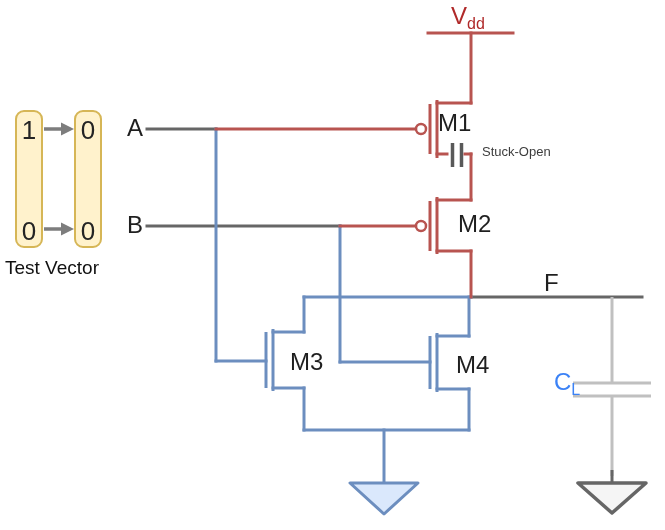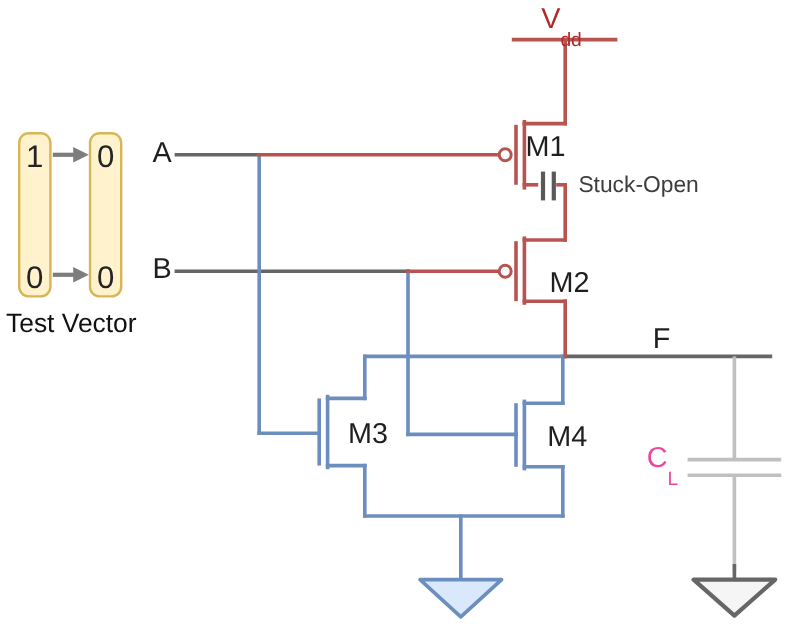--- a/index.html
+++ b/index.html
@@ -13,34 +13,34 @@
   .w-lgray{stroke:var(--wire-lightgray);stroke-width:3;fill:none;stroke-linecap:butt;}
   .w-red{stroke:var(--wire-red);stroke-width:3;fill:none;stroke-linecap:square;}
   .w-blue{stroke:var(--wire-blue);stroke-width:3;fill:none;stroke-linecap:square;}
   .bar{stroke-linecap:butt;}
   .fault-bar{stroke:var(--fault-bar);stroke-width:3.5;fill:none;stroke-linecap:butt;}
   .bub{fill:#ffffff;stroke:var(--wire-red);stroke-width:2.5;}
   .gnd-blue{fill:var(--gnd-blue-fill);stroke:var(--wire-blue);stroke-width:3;stroke-linejoin:round;}
   .gnd-gray{fill:var(--gnd-gray-fill);stroke:var(--wire-gray);stroke-width:3.5;stroke-linejoin:round;}
   
   .lbl{position:absolute;font-size:24px;line-height:1;white-space:nowrap;color:var(--text);}
-  .sub{font-size:16px;position:relative;top:15px;}
+  .sub{font-size:16px;position:relative;top:5px;}
   .vdd{color:var(--vdd-text);}
-  .fault-lbl{font-size:19px;color:#3d3d3d;}
-  .cap-lbl{color:#ec4899;}
+  .fault-lbl{font-size:13px;color:#3d3d3d;}
+  .cap-lbl{color:#3b82f6;margin-left:15px;}
   
   .tv-box{
     position:absolute;width:28px;height:138px;box-sizing:border-box;
     background:var(--box-fill);border:2.5px solid var(--box-stroke);border-radius:9px;
   }
   .tv-digit{
     position:absolute;width:28px;height:30px;line-height:30px;text-align:center;
     font-size:26px;color:#242424;
   }
-  .tv-caption{position:absolute;font-size:22px;color:#111;}
+  .tv-caption{position:absolute;font-size:19px;color:#111;}
 </style>
 </head>
 <body>
 
 <div id="canvas">
 
   <svg id="wires" width="665" height="530" viewBox="0 0 665 530">
 
     <line class="w-gray" x1="147" y1="129" x2="216" y2="129"></line>
     <line class="w-gray" x1="147" y1="226" x2="340" y2="226"></line>
@@ -129,21 +129,21 @@
   <div class="tv-digit" style="left:74px;top:216px;">0</div>
   <div class="tv-caption" style="left:5px;top:257px;">Test Vector</div>
 
   <div class="lbl vdd" style="left:451px;top:4px;"><span>V</span><span class="sub">dd</span></div>
 
   <div class="lbl" style="left:127px;top:116px;">A</div>
   <div class="lbl" style="left:127px;top:213px;">B</div>
   <div class="lbl" style="left:544px;top:271px;">F</div>
 
   <div class="lbl" style="left:438px;top:111px;">M1</div>
-  <div class="lbl" style="left:458px;top:224px;">M2</div>
+  <div class="lbl" style="left:458px;top:212px;">M2</div>
   <div class="lbl" style="left:290px;top:350px;">M3</div>
   <div class="lbl" style="left:456px;top:353px;">M4</div>
 
   <div class="lbl fault-lbl" style="left:482px;top:145px;">Stuck-Open</div>
 
   <div class="lbl cap-lbl" style="left:539px;top:370px;"><span>C</span><span class="sub">L</span></div>
 
 </div>
 
 </body></html>

